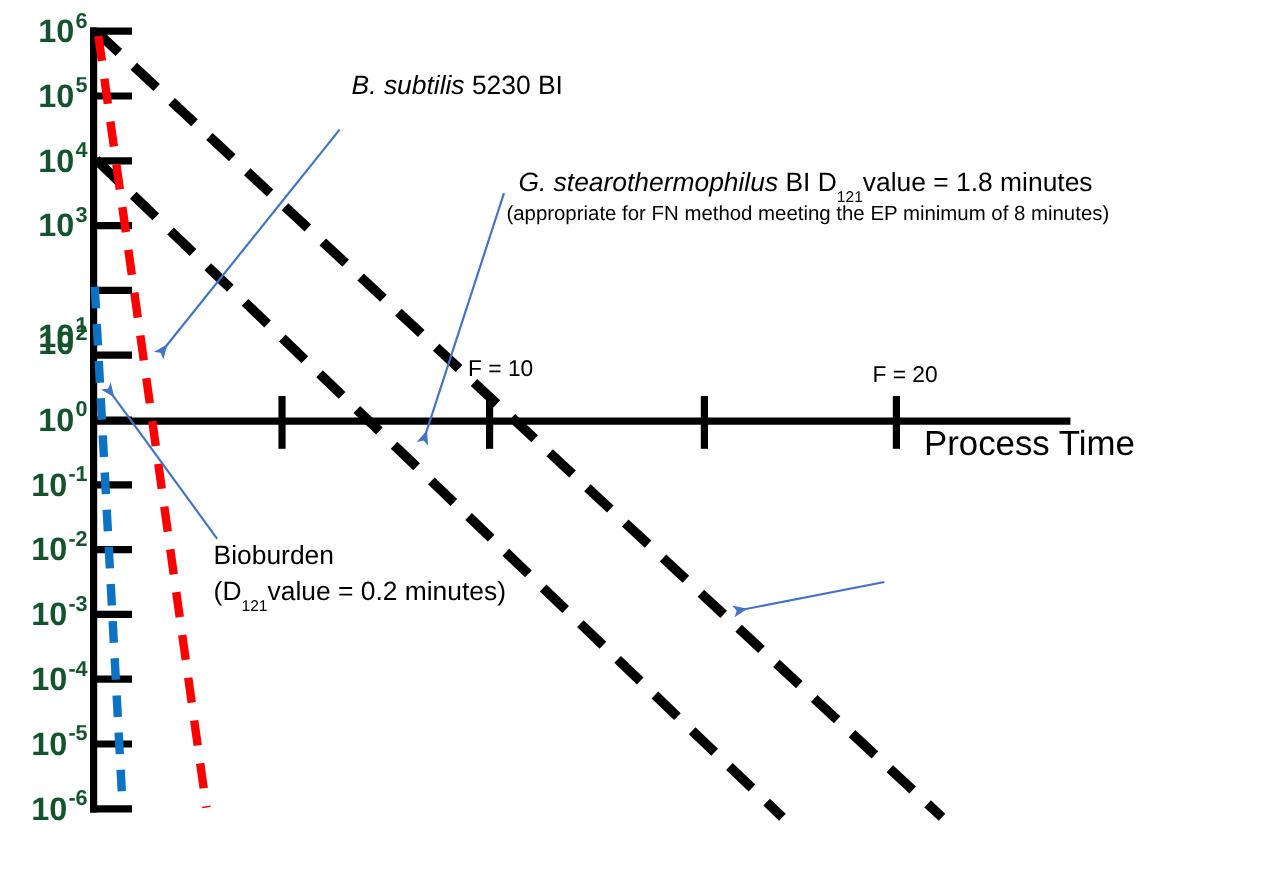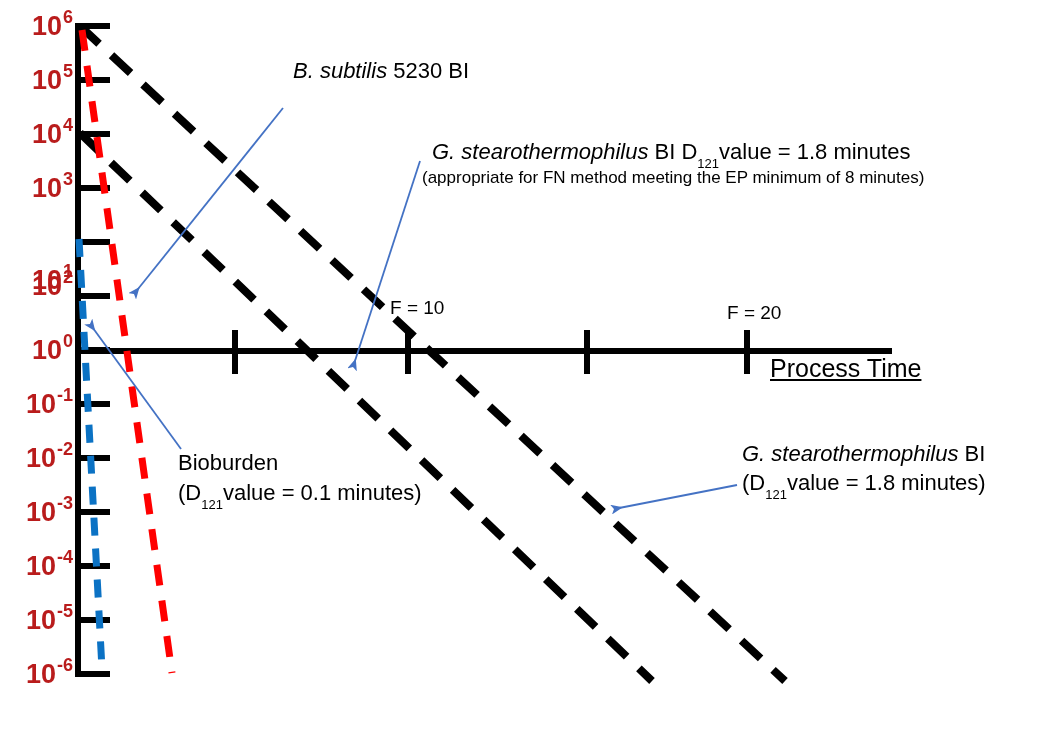--- a/index.html
+++ b/index.html
@@ -4,26 +4,26 @@
 <style>
   html,body{margin:0;padding:0;background:#ffffff;}
   #canvas{
     position:relative;width:1053px;height:735px;background:#ffffff;overflow:hidden;
     font-family:"Liberation Sans","DejaVu Sans",sans-serif;color:#000;
   }
   #chart-svg{position:absolute;left:0;top:0;}
   
   .ylab{
     position:absolute;left:0;width:72px;height:42px;line-height:42px;
-    text-align:right;font-weight:bold;font-size:27px;color:#b91c1c;white-space:nowrap;
+    text-align:right;font-weight:bold;font-size:27px;color:#14532d;white-space:nowrap;
   }
   .ylab sup{font-size:18px;line-height:0;position:relative;top:-2px;left:1px;}
   
   .flab{position:absolute;font-weight:normal;font-size:19px;white-space:nowrap;text-align:right;}
-  #x-axis-title{position:absolute;left:770px;top:354px;font-size:25px;white-space:nowrap;text-decoration:underline;}
+  #x-axis-title{position:absolute;left:770px;top:354px;font-size:29px;white-space:nowrap;}
   
   .ann{position:absolute;font-size:22px;line-height:31px;white-space:nowrap;}
   .ann .small{font-size:17px;line-height:22px;}
   .ann sub{font-size:13px;line-height:0;position:relative;top:4px;}
   .ann i{font-style:italic;}
   #ann-b-subtilis{left:293px;top:55px;}
   #ann-g-stearo-fn{left:432px;top:136px;}
   #ann-g-stearo-fn .small{position:relative;left:-10px;}
   #ann-bioburden{left:178px;top:448px;line-height:30px;}
   #ann-g-stearo-right{left:742px;top:439px;line-height:29px;}
@@ -105,21 +105,17 @@
     <div><i>B. subtilis</i><span> 5230 BI</span></div>
   </div>
 
   <div class="ann" id="ann-g-stearo-fn">
     <div><i>G. stearothermophilus</i><span> BI D</span><sub>121</sub><span>value = 1.8 minutes</span></div>
     <div class="small">(appropriate for FN method meeting the EP minimum of 8 minutes)</div>
   </div>
 
   <div class="ann" id="ann-bioburden">
     <div>Bioburden</div>
-    <div><span>(D</span><sub>121</sub><span>value = 0.1 minutes)</span></div>
+    <div><span>(D</span><sub>121</sub><span>value = 0.2 minutes)</span></div>
   </div>
 
-  <div class="ann" id="ann-g-stearo-right">
-    <div><i>G. stearothermophilus</i><span> BI</span></div>
-    <div><span>(D</span><sub>121</sub><span>value = 1.8 minutes)</span></div>
-  </div>
 
 </div>
 
 </body></html>

